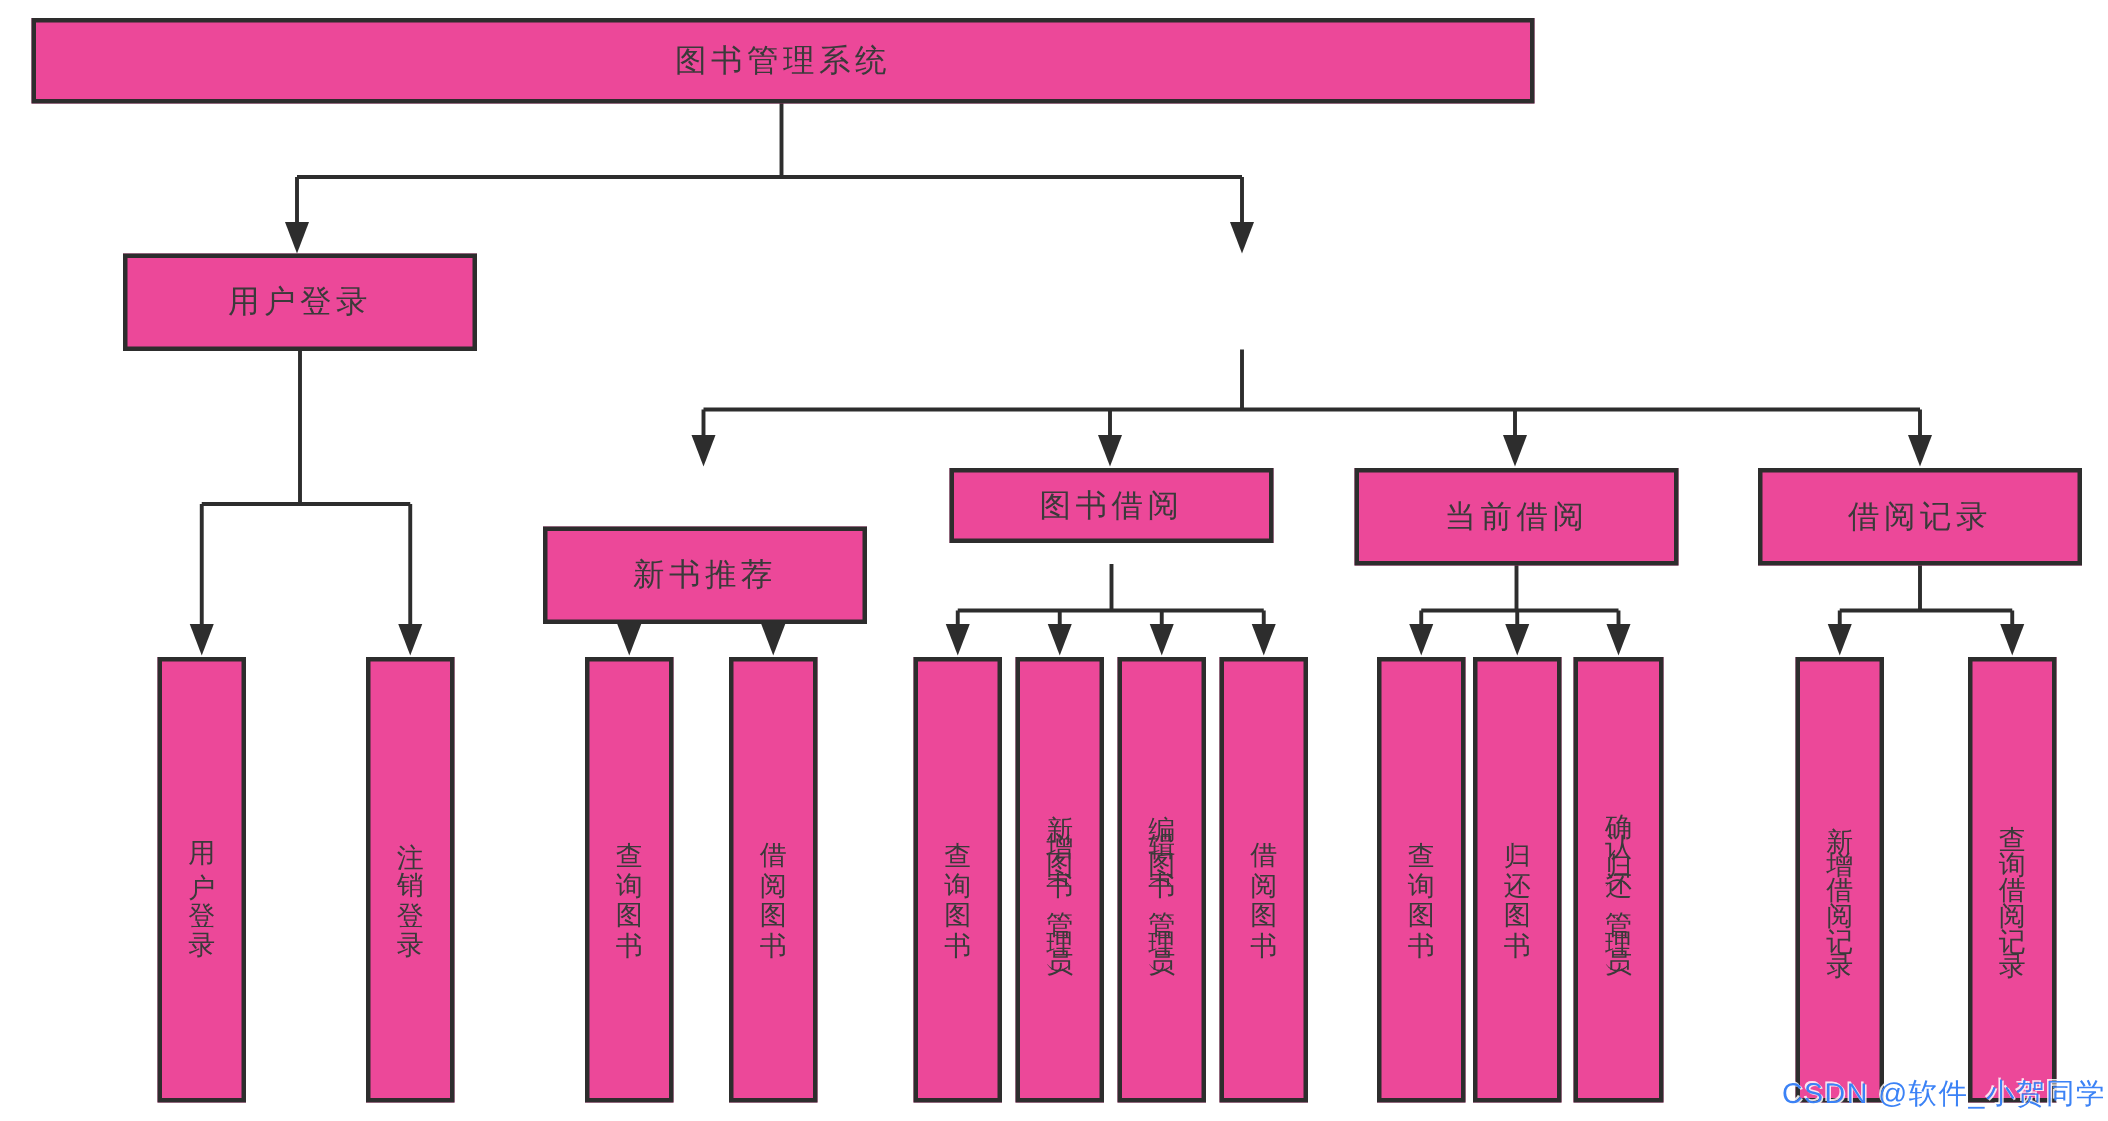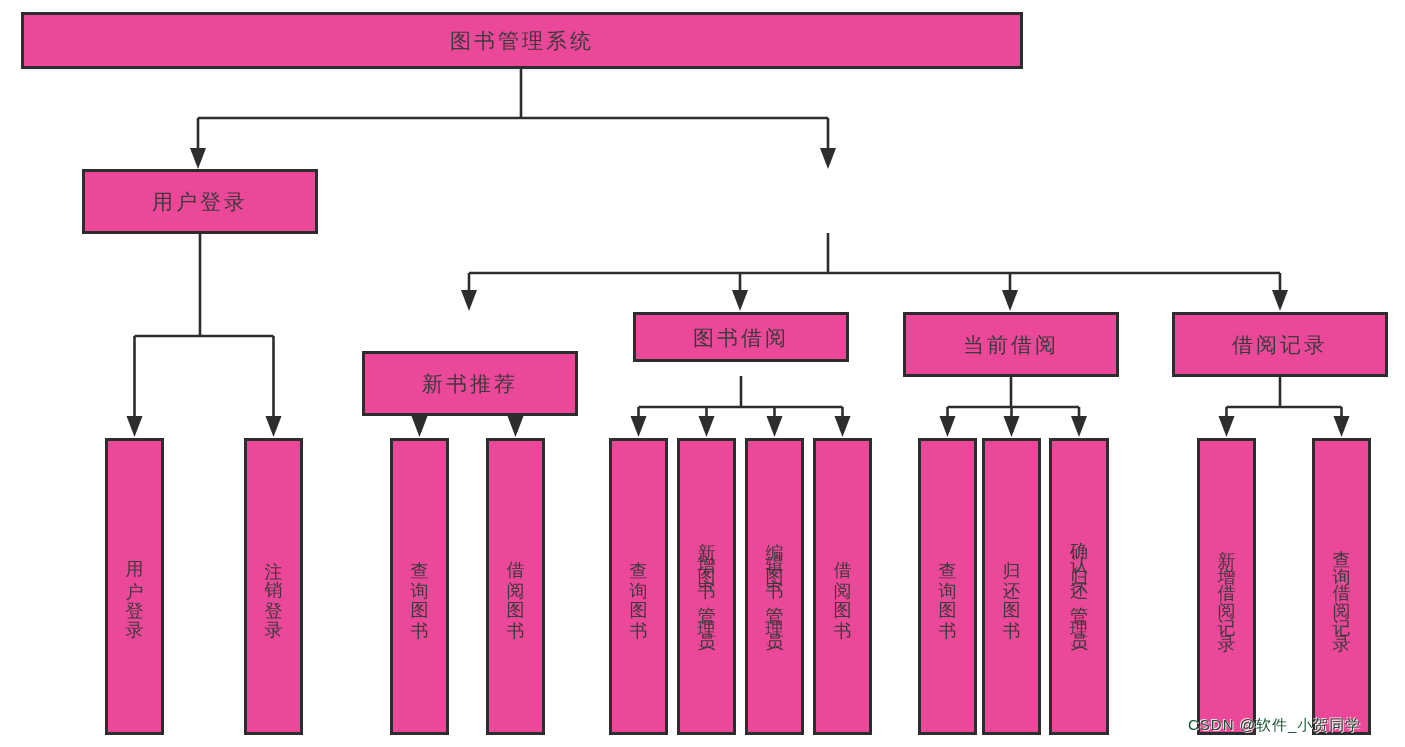--- a/index.html
+++ b/index.html
@@ -45,22 +45,22 @@
     line-height: 1;
     white-space: nowrap;
   }
   .ls-4 { letter-spacing: 20px; }
   .ls-6 { letter-spacing: 17px; }
   .ls-9 { letter-spacing: 13px; }
   .watermark {
     position: absolute;
     left: 1188px;
     top: 716px;
-    font-size: 15px;
-    color: #14532d;
+    font-size: 19px;
+    color: #3b82f6;
     letter-spacing: 1px;
     white-space: nowrap;
     z-index: 5;
     text-shadow: 1px 1px 0 rgba(255,255,255,0.85), -1px -1px 0 rgba(255,255,255,0.85);
   }
   .line {
     stroke: #2d2d2d;
     stroke-width: 2.6;
     fill: none;
   }

